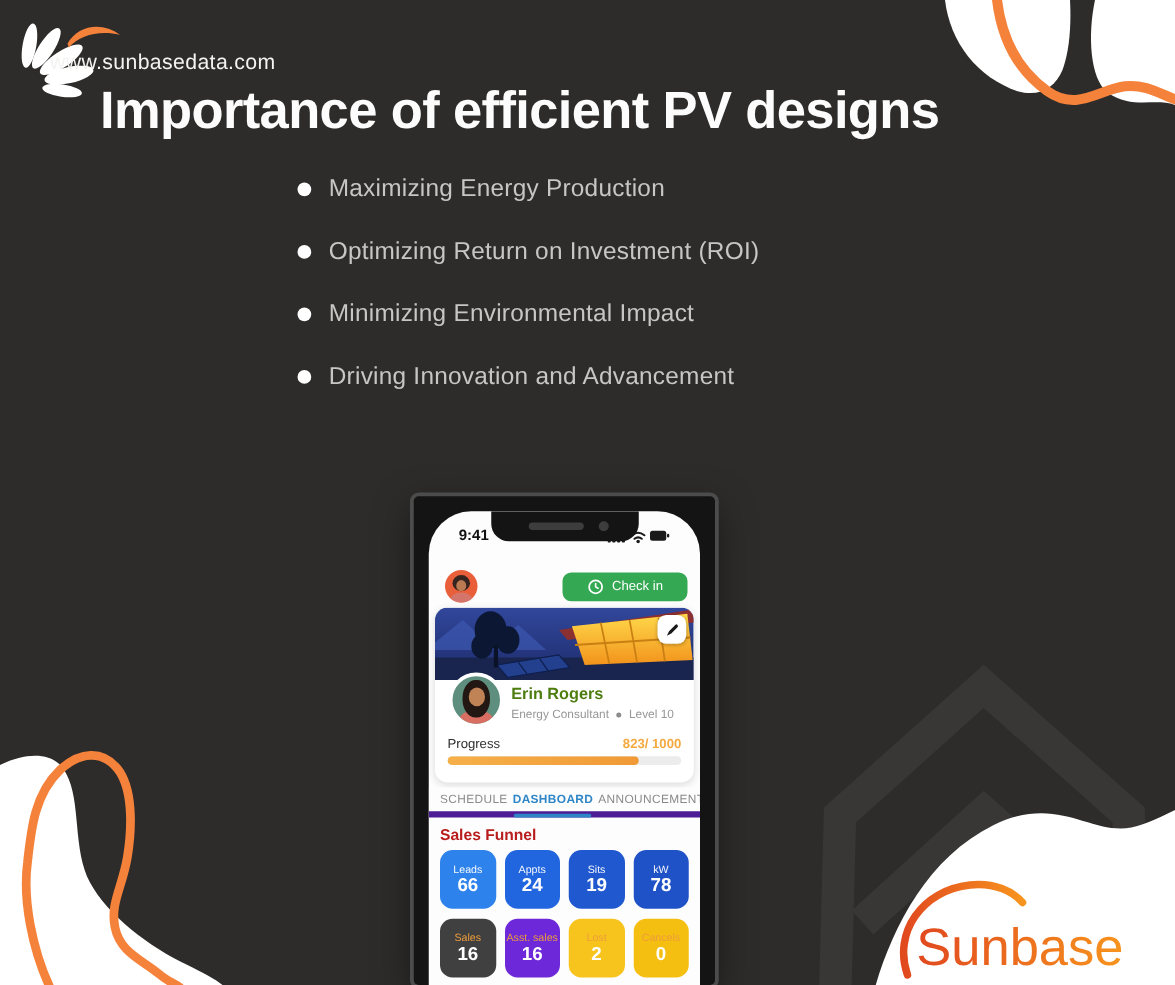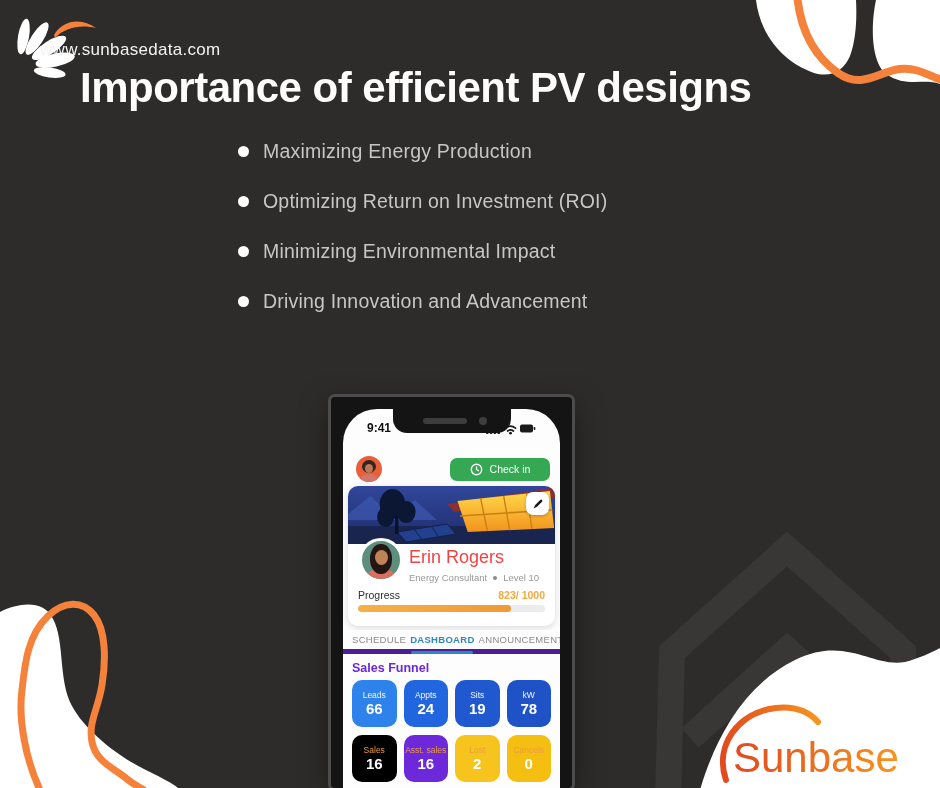--- a/index.html
+++ b/index.html
@@ -38,35 +38,35 @@
   .checkin-btn { height:23px; min-width:100px; background:#34A853; border:none; border-radius:7px; color:#fff; font-size:10.5px; font-family:"Liberation Sans",sans-serif; display:flex; align-items:center; justify-content:center; gap:7px; padding:0 12px; cursor:pointer; }
 
   .profile-card { position:absolute; left:5px; right:5px; top:77px; height:140px; background:#FFFFFF; border-radius:10px; box-shadow:0 2px 7px rgba(0,0,0,.14); }
   .banner { position:absolute; left:0; right:0; top:0; height:58px; border-radius:10px 10px 0 0; overflow:hidden; }
   .edit-btn { position:absolute; right:6px; top:6px; width:23px; height:23px; background:#fff; border:none; border-radius:7px; box-shadow:0 1px 3px rgba(0,0,0,.25); display:flex; align-items:center; justify-content:center; cursor:pointer; z-index:2; }
   .avatar-lg { position:absolute; left:11px; top:52px; width:44px; height:44px; border-radius:50%; background:#5E8E7E; border:3px solid #fff; overflow:hidden; z-index:2; }
   .avatar-lg .hair { position:absolute; left:8px; top:3px; width:22px; height:30px; border-radius:48%; background:#221712; }
   .avatar-lg .face { position:absolute; left:13px; top:9px; width:13px; height:15px; border-radius:50%; background:#C08356; }
   .avatar-lg .body { position:absolute; left:5px; top:27px; width:28px; height:18px; border-radius:50%; background:#D96F63; }
   .who { position:absolute; left:61px; top:61px; }
-  .who .name { font-size:18px; font-weight:400; color:#ef4444; }
+  .who .name { font-size:13px; font-weight:700; color:#4d7c0f; }
   .who .meta { margin-top:4px; font-size:9.5px; color:#979797; display:flex; align-items:center; gap:6px; }
   .who .meta .sep { width:4px; height:4px; border-radius:50%; background:#8B8B8B; }
   .prog-row { position:absolute; left:10px; right:10px; top:103px; display:flex; justify-content:space-between; align-items:center; }
   .prog-row .plabel { font-size:10.5px; color:#2E2E2E; }
   .prog-row .pval { font-size:10.5px; font-weight:700; color:#F5A93F; }
   .prog-track { position:absolute; left:10px; right:10px; top:119px; height:7px; border-radius:4px; background:#ECECEC; overflow:hidden; }
   .prog-fill { height:100%; border-radius:4px; background:linear-gradient(90deg,#F6B049,#F09A36); }
 
   .tabs { position:absolute; left:0; right:0; top:221px; height:24px; display:flex; justify-content:space-between; align-items:center; padding:0 7px; border-bottom:5px solid #4c1d95; background:#FDFDFD; }
   .tab { position:relative; font-size:9.5px; letter-spacing:.3px; color:#8A8A8A; cursor:pointer; padding:4px 2px; }
   .tab.active { color:#2F86C7; font-weight:700; }
   .tab.active::after { content:""; position:absolute; left:50%; transform:translateX(-50%); bottom:-5px; width:62px; height:3px; border-radius:2px; background:#2F86C7; }
 
-  .section-title { position:absolute; left:9px; top:252px; font-size:12.5px; font-weight:700; color:#6d28d9; }
+  .section-title { position:absolute; left:9px; top:252px; font-size:12.5px; font-weight:700; color:#b91c1c; }
   .metrics { position:absolute; left:9px; right:9px; top:271px; display:grid; grid-template-columns:repeat(4,1fr); gap:8px 7px; }
   .mcard { height:47px; border-radius:10px; display:flex; flex-direction:column; align-items:center; justify-content:center; gap:0; cursor:pointer; }
   .mcard .lbl { font-size:8.5px; color:rgba(255,255,255,.95); }
   .mcard .val { font-size:15px; font-weight:700; color:#fff; }
   .mcard.amber .lbl { color:#EE9C3C; }
 </style>
 </head>
 <body>
 
 <div id="canvas">
@@ -254,21 +254,21 @@
             <span class="val">24</span>
         </div>
         <div class="mcard" style="background: rgb(32, 89, 207);">
           <span class="lbl">Sits</span>
             <span class="val">19</span>
         </div>
         <div class="mcard" style="background: rgb(31, 82, 198);">
           <span class="lbl">kW</span>
             <span class="val">78</span>
         </div>
-        <div class="mcard amber" style="background: #000000;">
+        <div class="mcard amber" style="background: #404040;">
           <span class="lbl">Sales</span>
             <span class="val">16</span>
         </div>
         <div class="mcard amber" style="background: #6d28d9; align-items: center;">
           <span class="lbl">Asst. sales</span>
             <span class="val">16</span>
         </div>
         <div class="mcard amber" style="background: rgb(246, 196, 28);">
           <span class="lbl">Lost</span>
             <span class="val">2</span>

